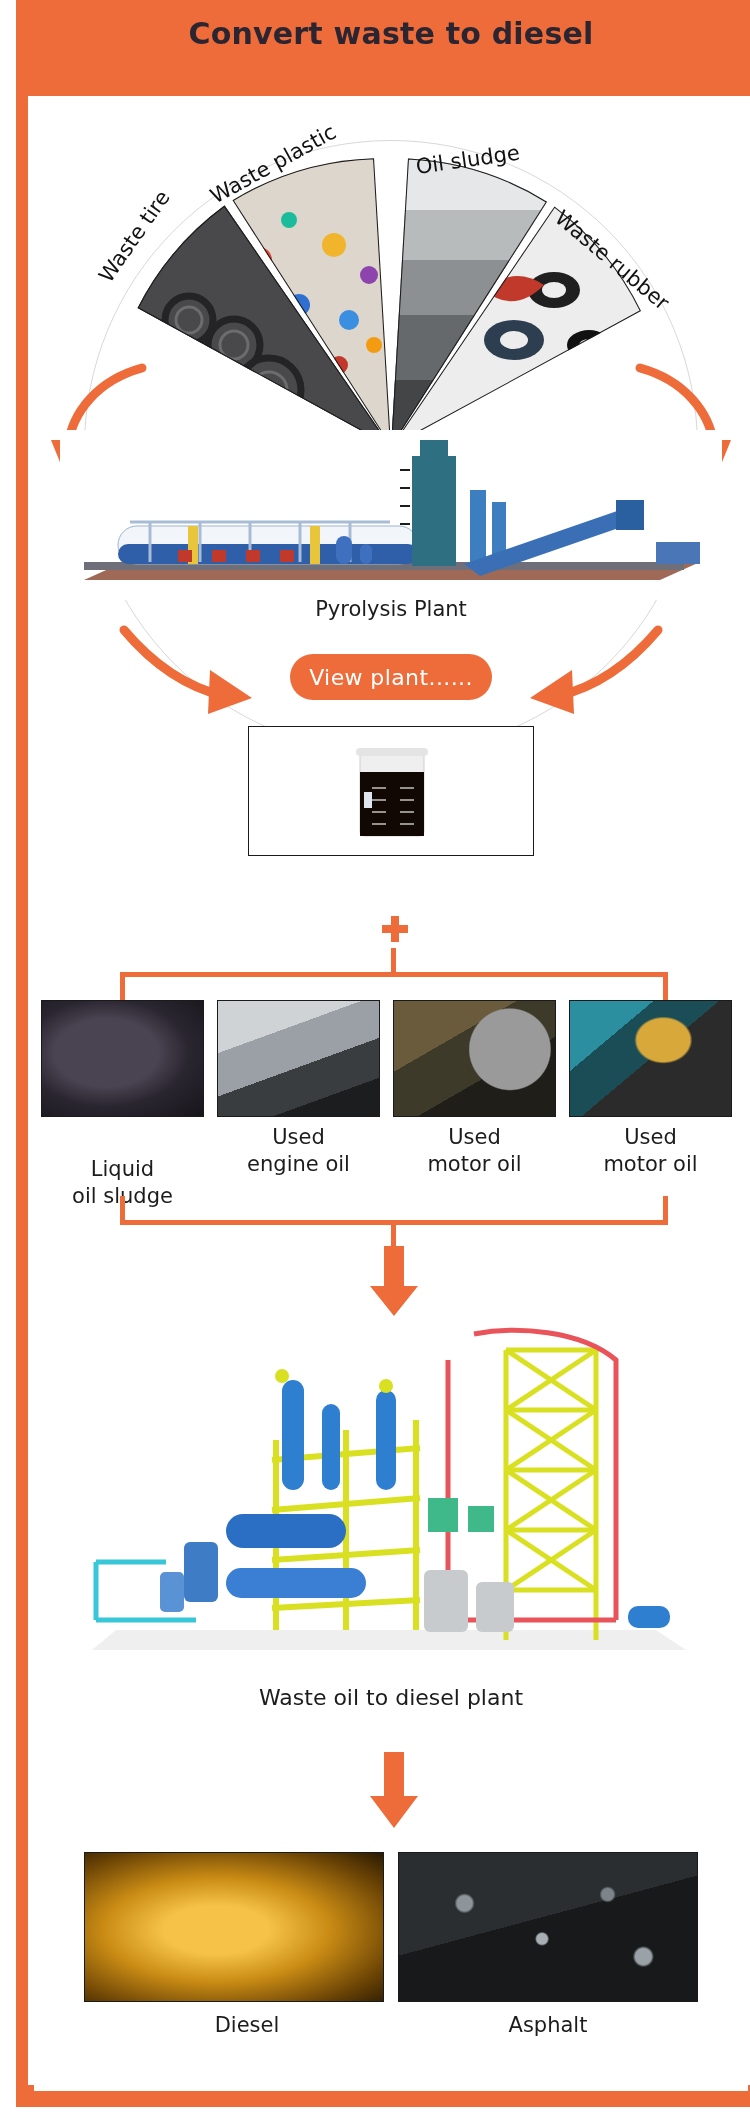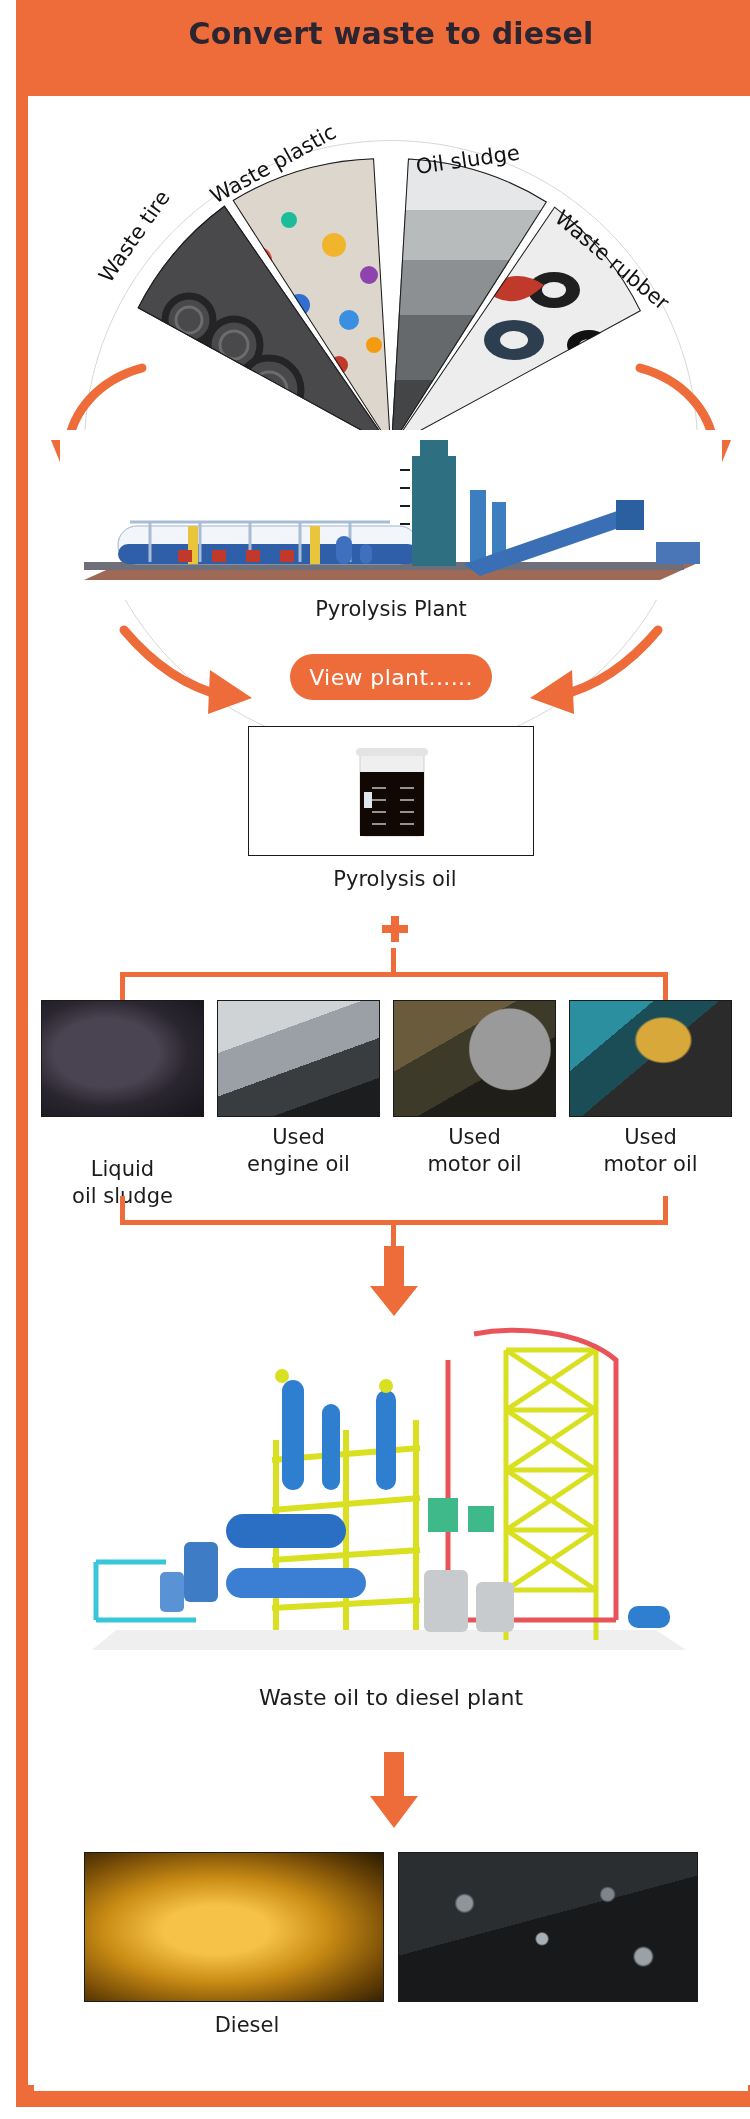--- a/index.html
+++ b/index.html
@@ -357,21 +357,20 @@
         <path d="M38,68 L52,68"></path>
         <path d="M38,80 L52,80"></path>
       <path d="M66,44 L80,44"></path>
         <path d="M66,56 L80,56"></path>
         <path d="M66,68 L80,68"></path>
         <path d="M66,80 L80,80"></path>
     </g>
     <rect x="30" y="48" width="8" height="16" fill="#dfe6ee"></rect>
   </svg>
 
-  <div class="cap" style="left:179px;top:866px;width:400px;">Pyrolysis oil</div>
 
   <div class="plus"></div>
 
   <div class="br" style="left:375px;top:948px;width:5px;height:28px;"></div>
   <div class="br" style="left:104px;top:972px;width:548px;height:5px;"></div>
   <div class="br" style="left:104px;top:972px;width:5px;height:28px;"></div>
   <div class="br" style="left:647px;top:972px;width:5px;height:28px;"></div>
 
   <div class="photo framed liquid-sludge-art" style="left:25px;top:1000px;width:163px;height:117px;"></div>
   <div class="photo framed engine-oil-art" style="left:201px;top:1000px;width:163px;height:117px;"></div>
@@ -476,14 +475,15 @@
 
   <svg class="arrow-svg" style="left:352px;top:1752px;" width="52" height="78" viewBox="0 0 52 78">
     <rect x="16" y="0" width="20" height="46" fill="#ed6c3a"></rect>
     <path d="M2,44 L50,44 L26,76 Z" fill="#ed6c3a"></path>
   </svg>
 
   <div class="photo framed diesel-art" style="left:68px;top:1852px;width:300px;height:150px;"></div>
   <div class="photo framed asphalt-art" style="left:382px;top:1852px;width:300px;height:150px;"></div>
 
   <div class="cap" style="left:81px;top:2012px;width:300px;">Diesel</div>
+  <div class="cap" style="left:382px;top:2012px;width:300px;">Asphalt</div>
 
 </div>
 
 </body></html>

